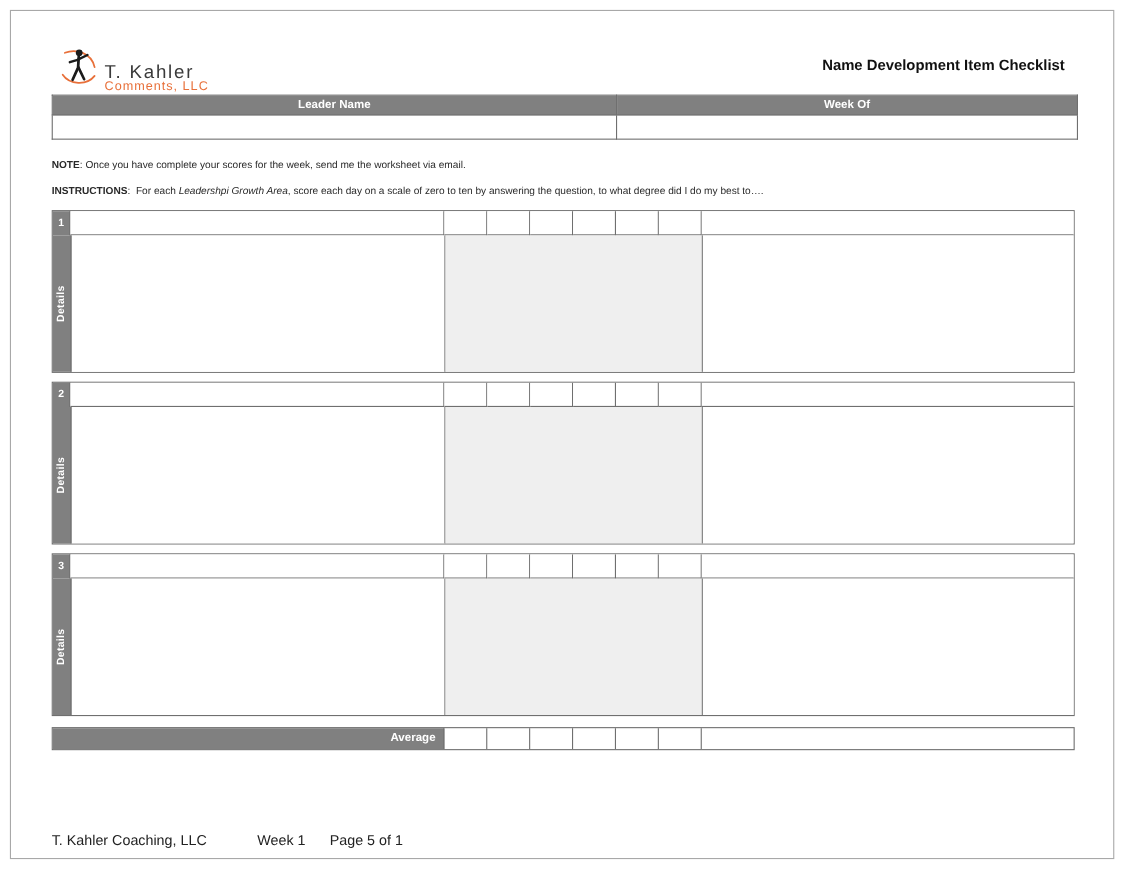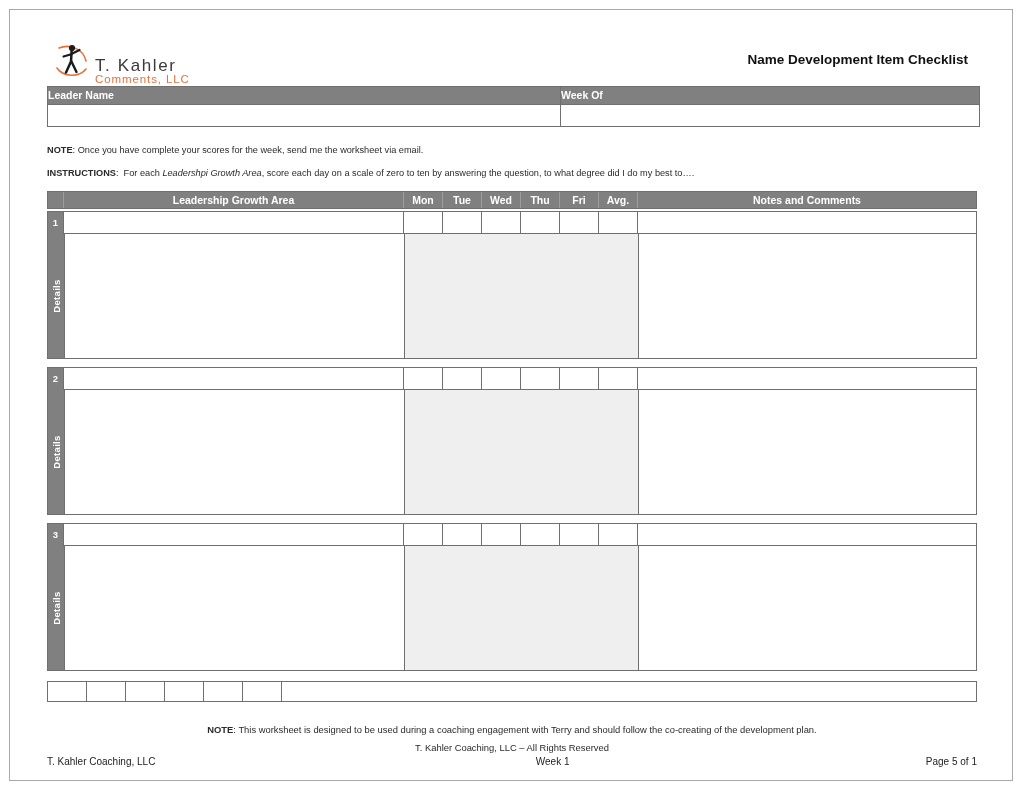--- a/index.html
+++ b/index.html
@@ -85,21 +85,21 @@
   .tbl td, .tbl th {
     border: 1px solid #6f6f6f;
     padding: 0;
     margin: 0;
   }
   .hdr {
     background: #808080;
     color: #ffffff;
     font-size: 10.5px;
     font-weight: bold;
-    text-align: left;
+    text-align: center;
     height: 17px;
     line-height: 17px;
   }
   .blank-cell {
     background: #ffffff;
     height: 21px;
   }
 
   .name-table { margin-top: 3px; }
 
@@ -277,24 +277,24 @@
   }
   .bottom-notes .lbl { font-weight: bold; }
 
   
   .page-footer {
     position: absolute;
     left: 37px;
     top: 746px;
     width: 930px;
     display: flex;
-    justify-content: space-between;
-    font-size: 10px;
+    font-size: 13px;
     color: #222222;
     font-family: "Liberation Sans", sans-serif;
+    gap: 22px;
   }
   .page-footer .mid { margin-left: 24px; }
 </style>
 </head>
 <body>
 
 <div class="page-frame">
 
   <div class="sheet">
 
@@ -337,31 +337,20 @@
         <span class="lbl">NOTE</span><span>: Once you have complete your scores for the week, send me the worksheet via email.</span>
       </div>
       <div class="line">
         <span class="lbl">INSTRUCTIONS</span><span>:</span>&nbsp;
         <span>For each </span><span class="ital">Leadershpi Growth Area</span><span>, score each day on a scale of zero to ten by answering the question, to what degree did I do my best to….</span>
       </div>
     </div>
 
     <div class="grid-wrap">
 
-      <div class="main-head">
-        <div class="cellh w-num"></div>
-        <div class="cellh w-area">Leadership Growth Area</div>
-        <div class="cellh w-day">Mon</div>
-        <div class="cellh w-day">Tue</div>
-        <div class="cellh w-day">Wed</div>
-        <div class="cellh w-day">Thu</div>
-        <div class="cellh w-day">Fri</div>
-        <div class="cellh w-avg">Avg.</div>
-        <div class="cellh w-note" style="flex:1 1 auto;">Notes and Comments</div>
-      </div>
 
       <div class="item-block">
         <div class="row-top">
           <div class="num-cell">1</div>
           <div class="area-cell"></div>
           <div class="day-cell"></div>
           <div class="day-cell"></div>
           <div class="day-cell"></div>
           <div class="day-cell"></div>
           <div class="day-cell"></div>
@@ -416,37 +405,32 @@
           <div class="details-tab">
               <span>Details</span>
             </div>
           <div class="details-area"></div>
           <div class="details-days"></div>
           <div class="details-notes"></div>
         </div>
       </div>
 
       <div class="avg-row">
+        <div class="avg-label">Average</div>
         <div class="avg-cell"></div>
         <div class="avg-cell"></div>
         <div class="avg-cell"></div>
         <div class="avg-cell"></div>
         <div class="avg-cell"></div>
         <div class="avg-cell"></div>
         <div class="avg-notes"></div>
       </div>
 
     </div>
 
-    <div class="bottom-notes">
-      <div>
-        <span class="lbl">NOTE</span><span>: This worksheet is designed to be used during a coaching engagement with Terry and should follow the co-creating of the development plan.</span>
-      </div>
-      <div>T. Kahler Coaching, LLC – All Rights Reserved</div>
-    </div>
 
   </div>
 
   <div class="page-footer">
     <div>T. Kahler Coaching, LLC</div>
     <div class="mid">Week 1</div>
     <div>Page 5 of 1</div>
   </div>
 
 </div>

